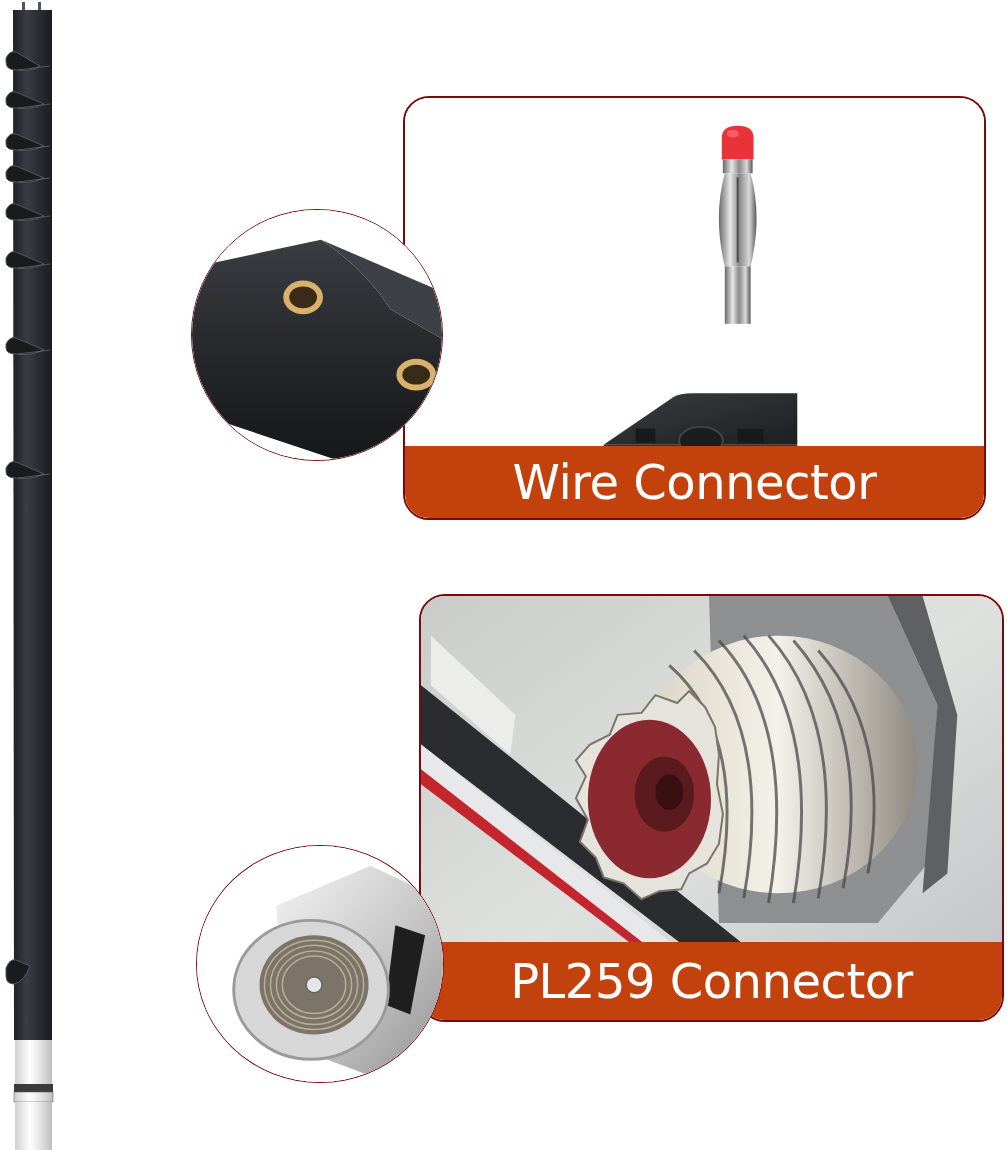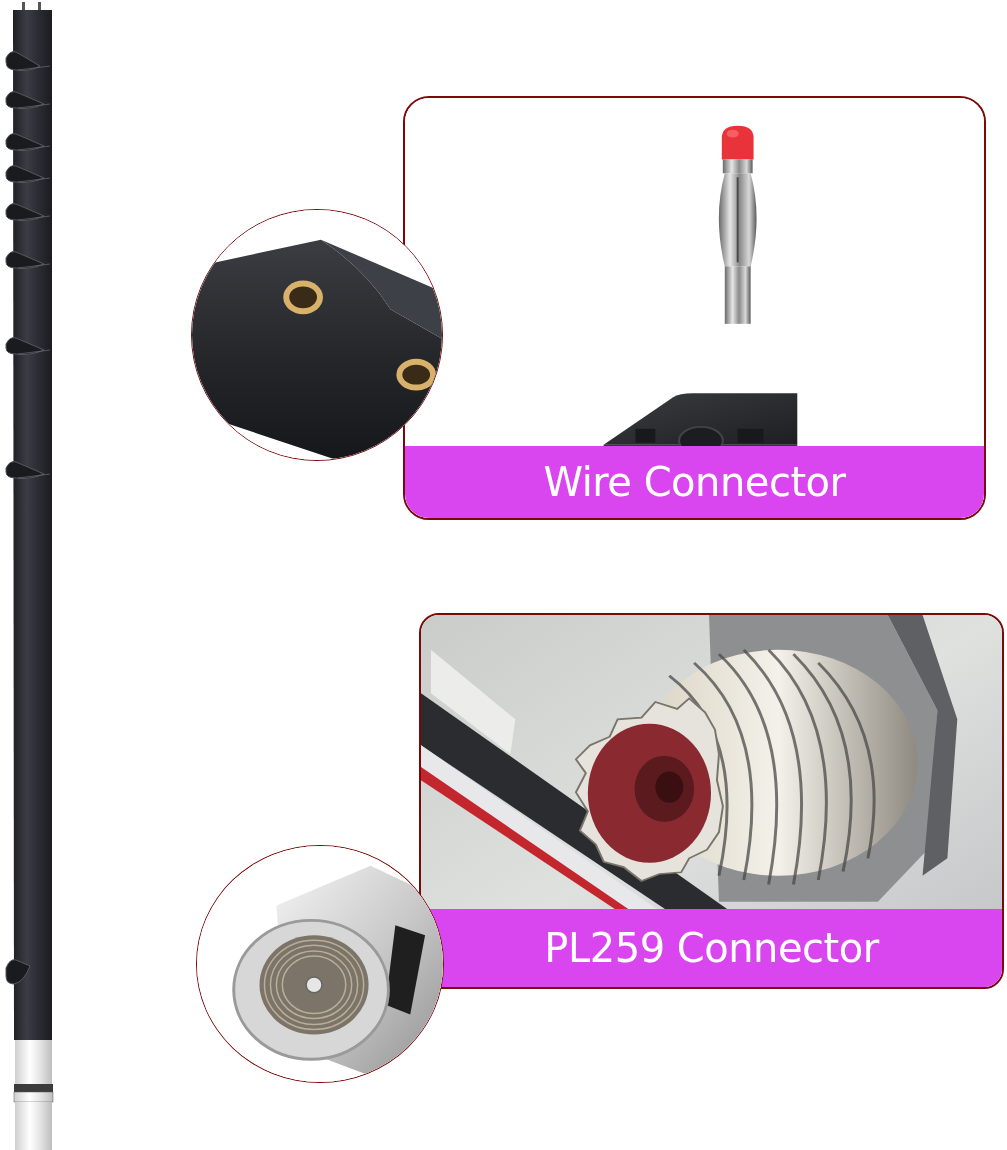--- a/index.html
+++ b/index.html
@@ -15,32 +15,32 @@
     position: absolute;
     border: 2px solid #7a0a0a;
     border-radius: 26px;
     overflow: hidden;
     background: #ffffff;
   }
   .panel .photo { position: absolute; left: 0; top: 0; right: 0; bottom: 0; }
   .panel .photo svg { width: 100%; height: 100%; display: block; }
   .banner {
     position: absolute; left: 0; right: 0; bottom: 0;
-    background: #d946ef;
+    background: #c2410c;
     display: flex; align-items: center; justify-content: center;
     color: #ffffff;
     font-family: "DejaVu Sans", sans-serif;
-    font-size: 40px;
+    font-size: 48px;
     letter-spacing: -0.5px;
   }
 
   #panel-wire { left: 403px; top: 96px; width: 583px; height: 424px; }
   #panel-wire .banner { height: 72px; }
 
-  #panel-pl259 { left: 419px; top: 613px; width: 585px; height: 376px; border-radius: 20px; }
+  #panel-pl259 { left: 419px; top: 594px; width: 585px; height: 428px; }
   #panel-pl259 .banner { height: 78px; }
 
   
   .inset {
     position: absolute;
     border-radius: 50%;
     border: 1.5px solid #7a0a0a;
     overflow: hidden;
     background: #ffffff;
   }

